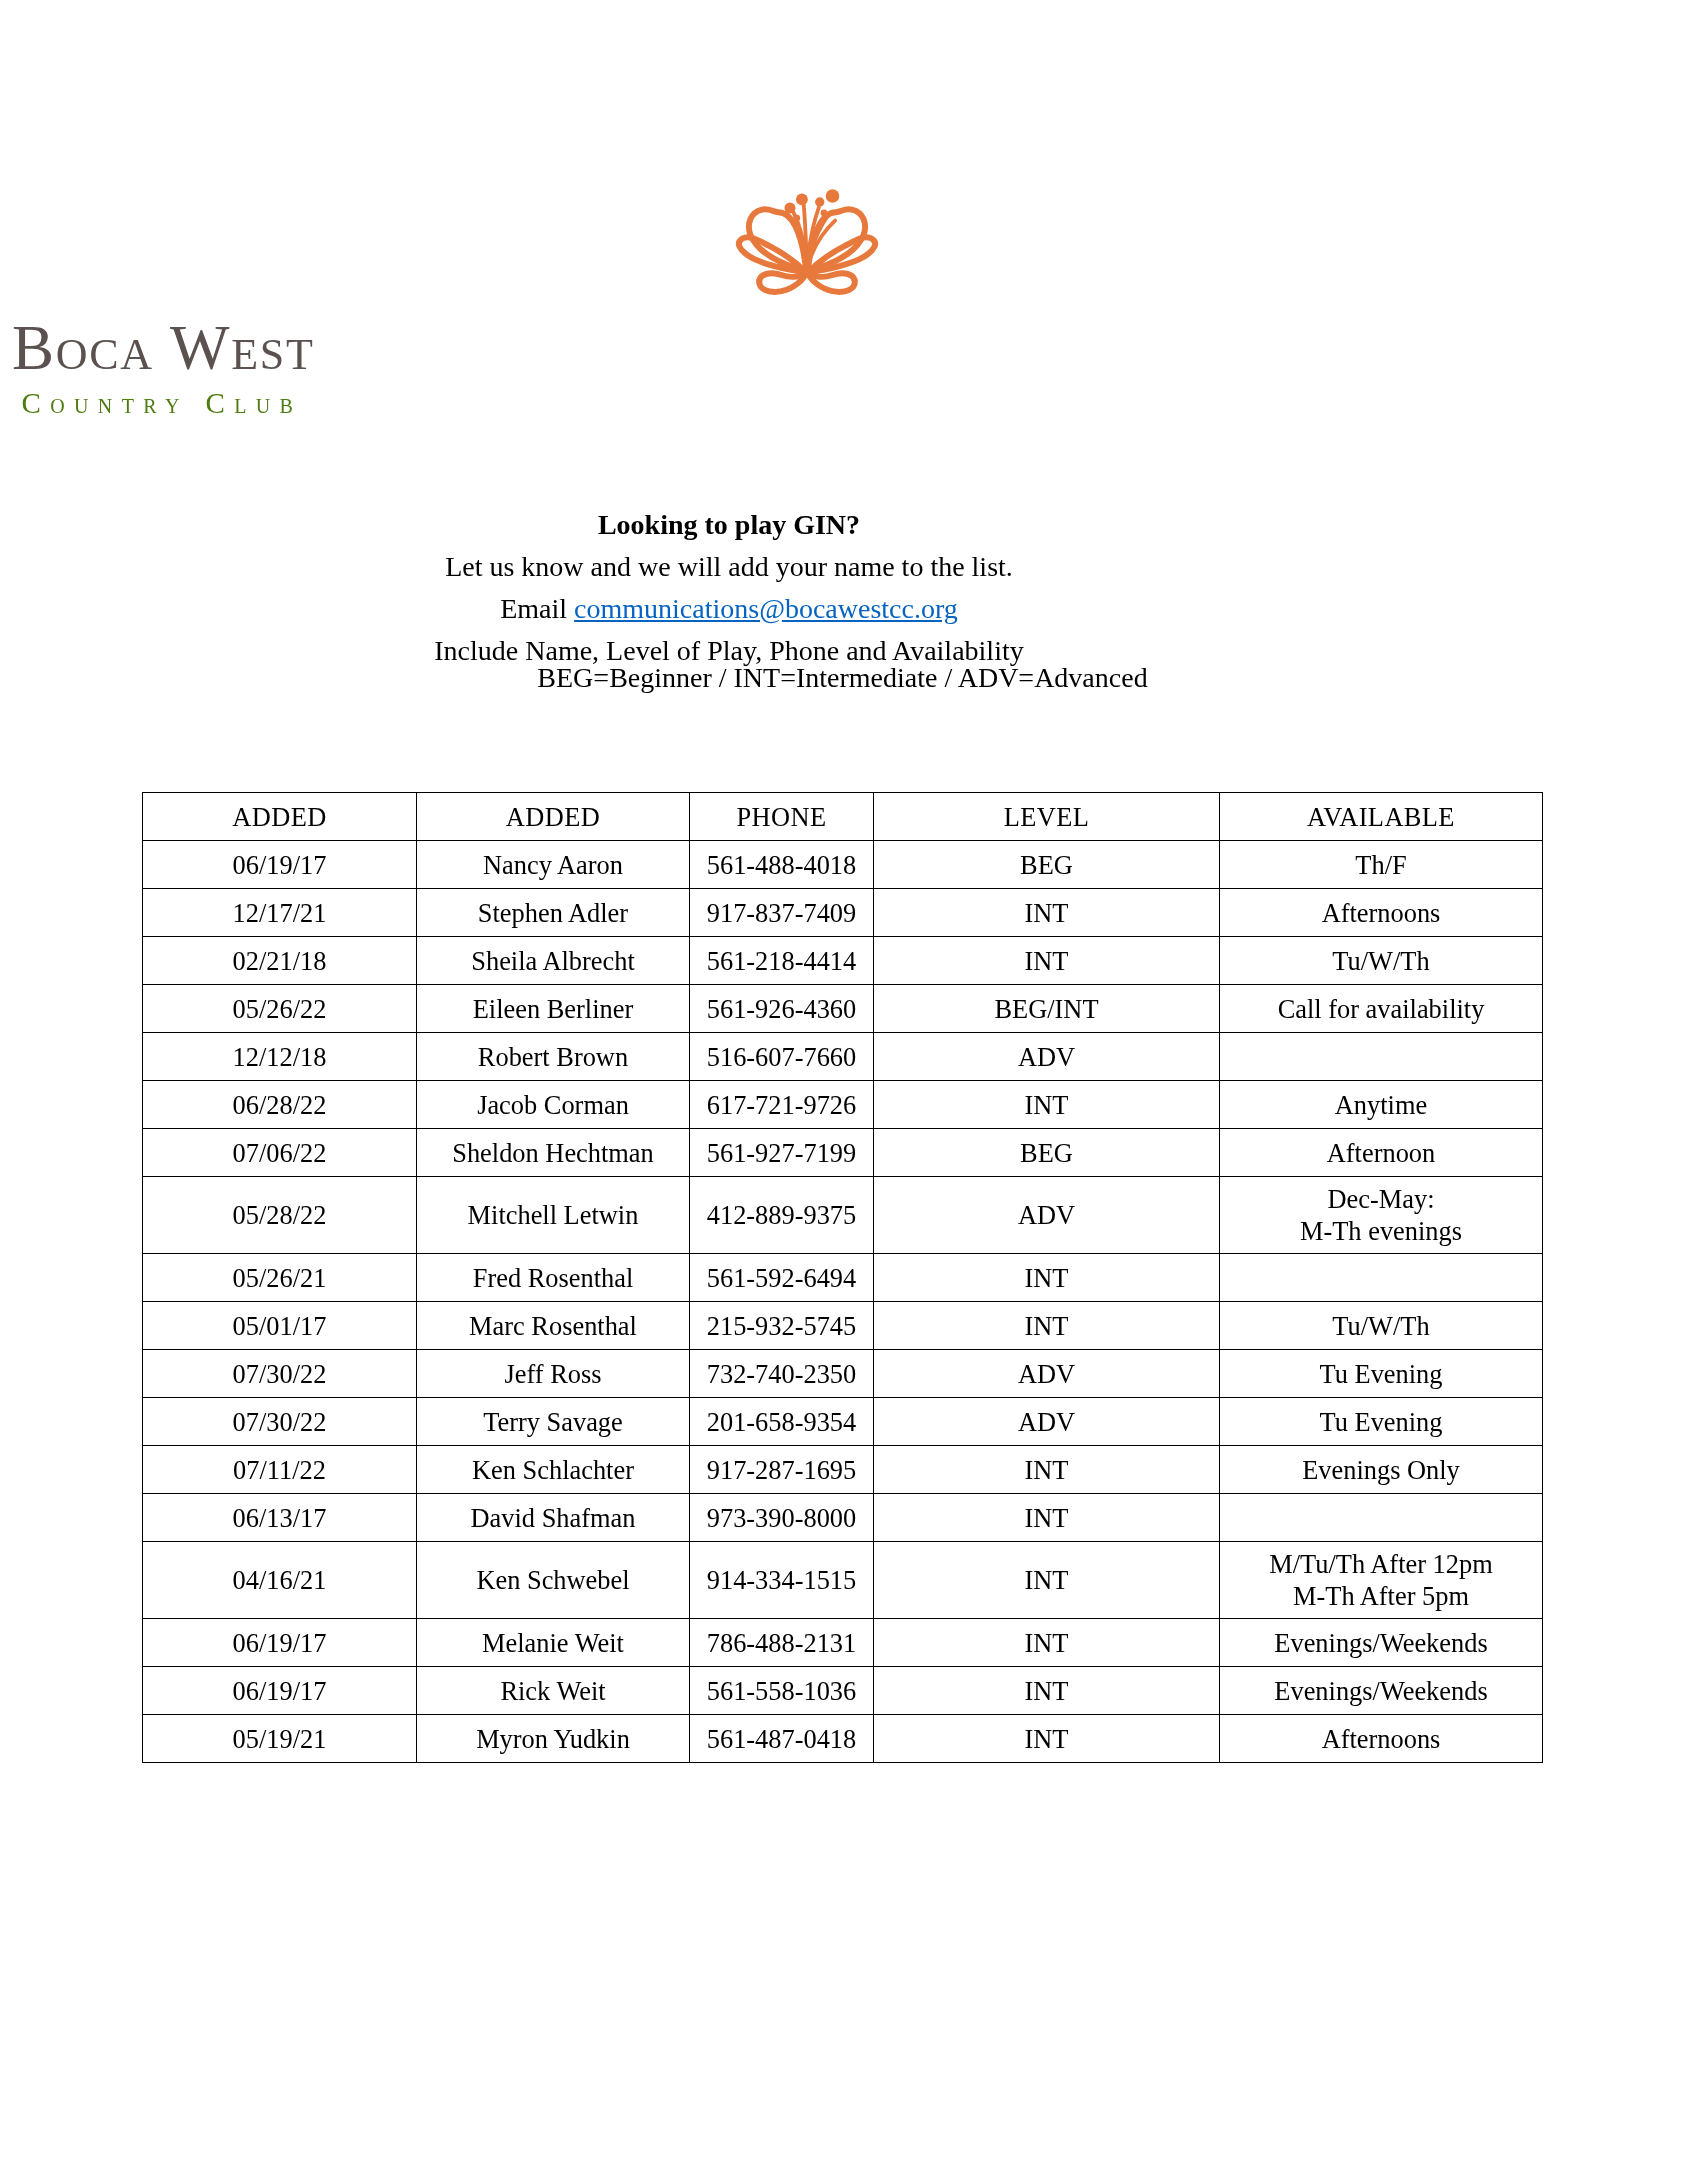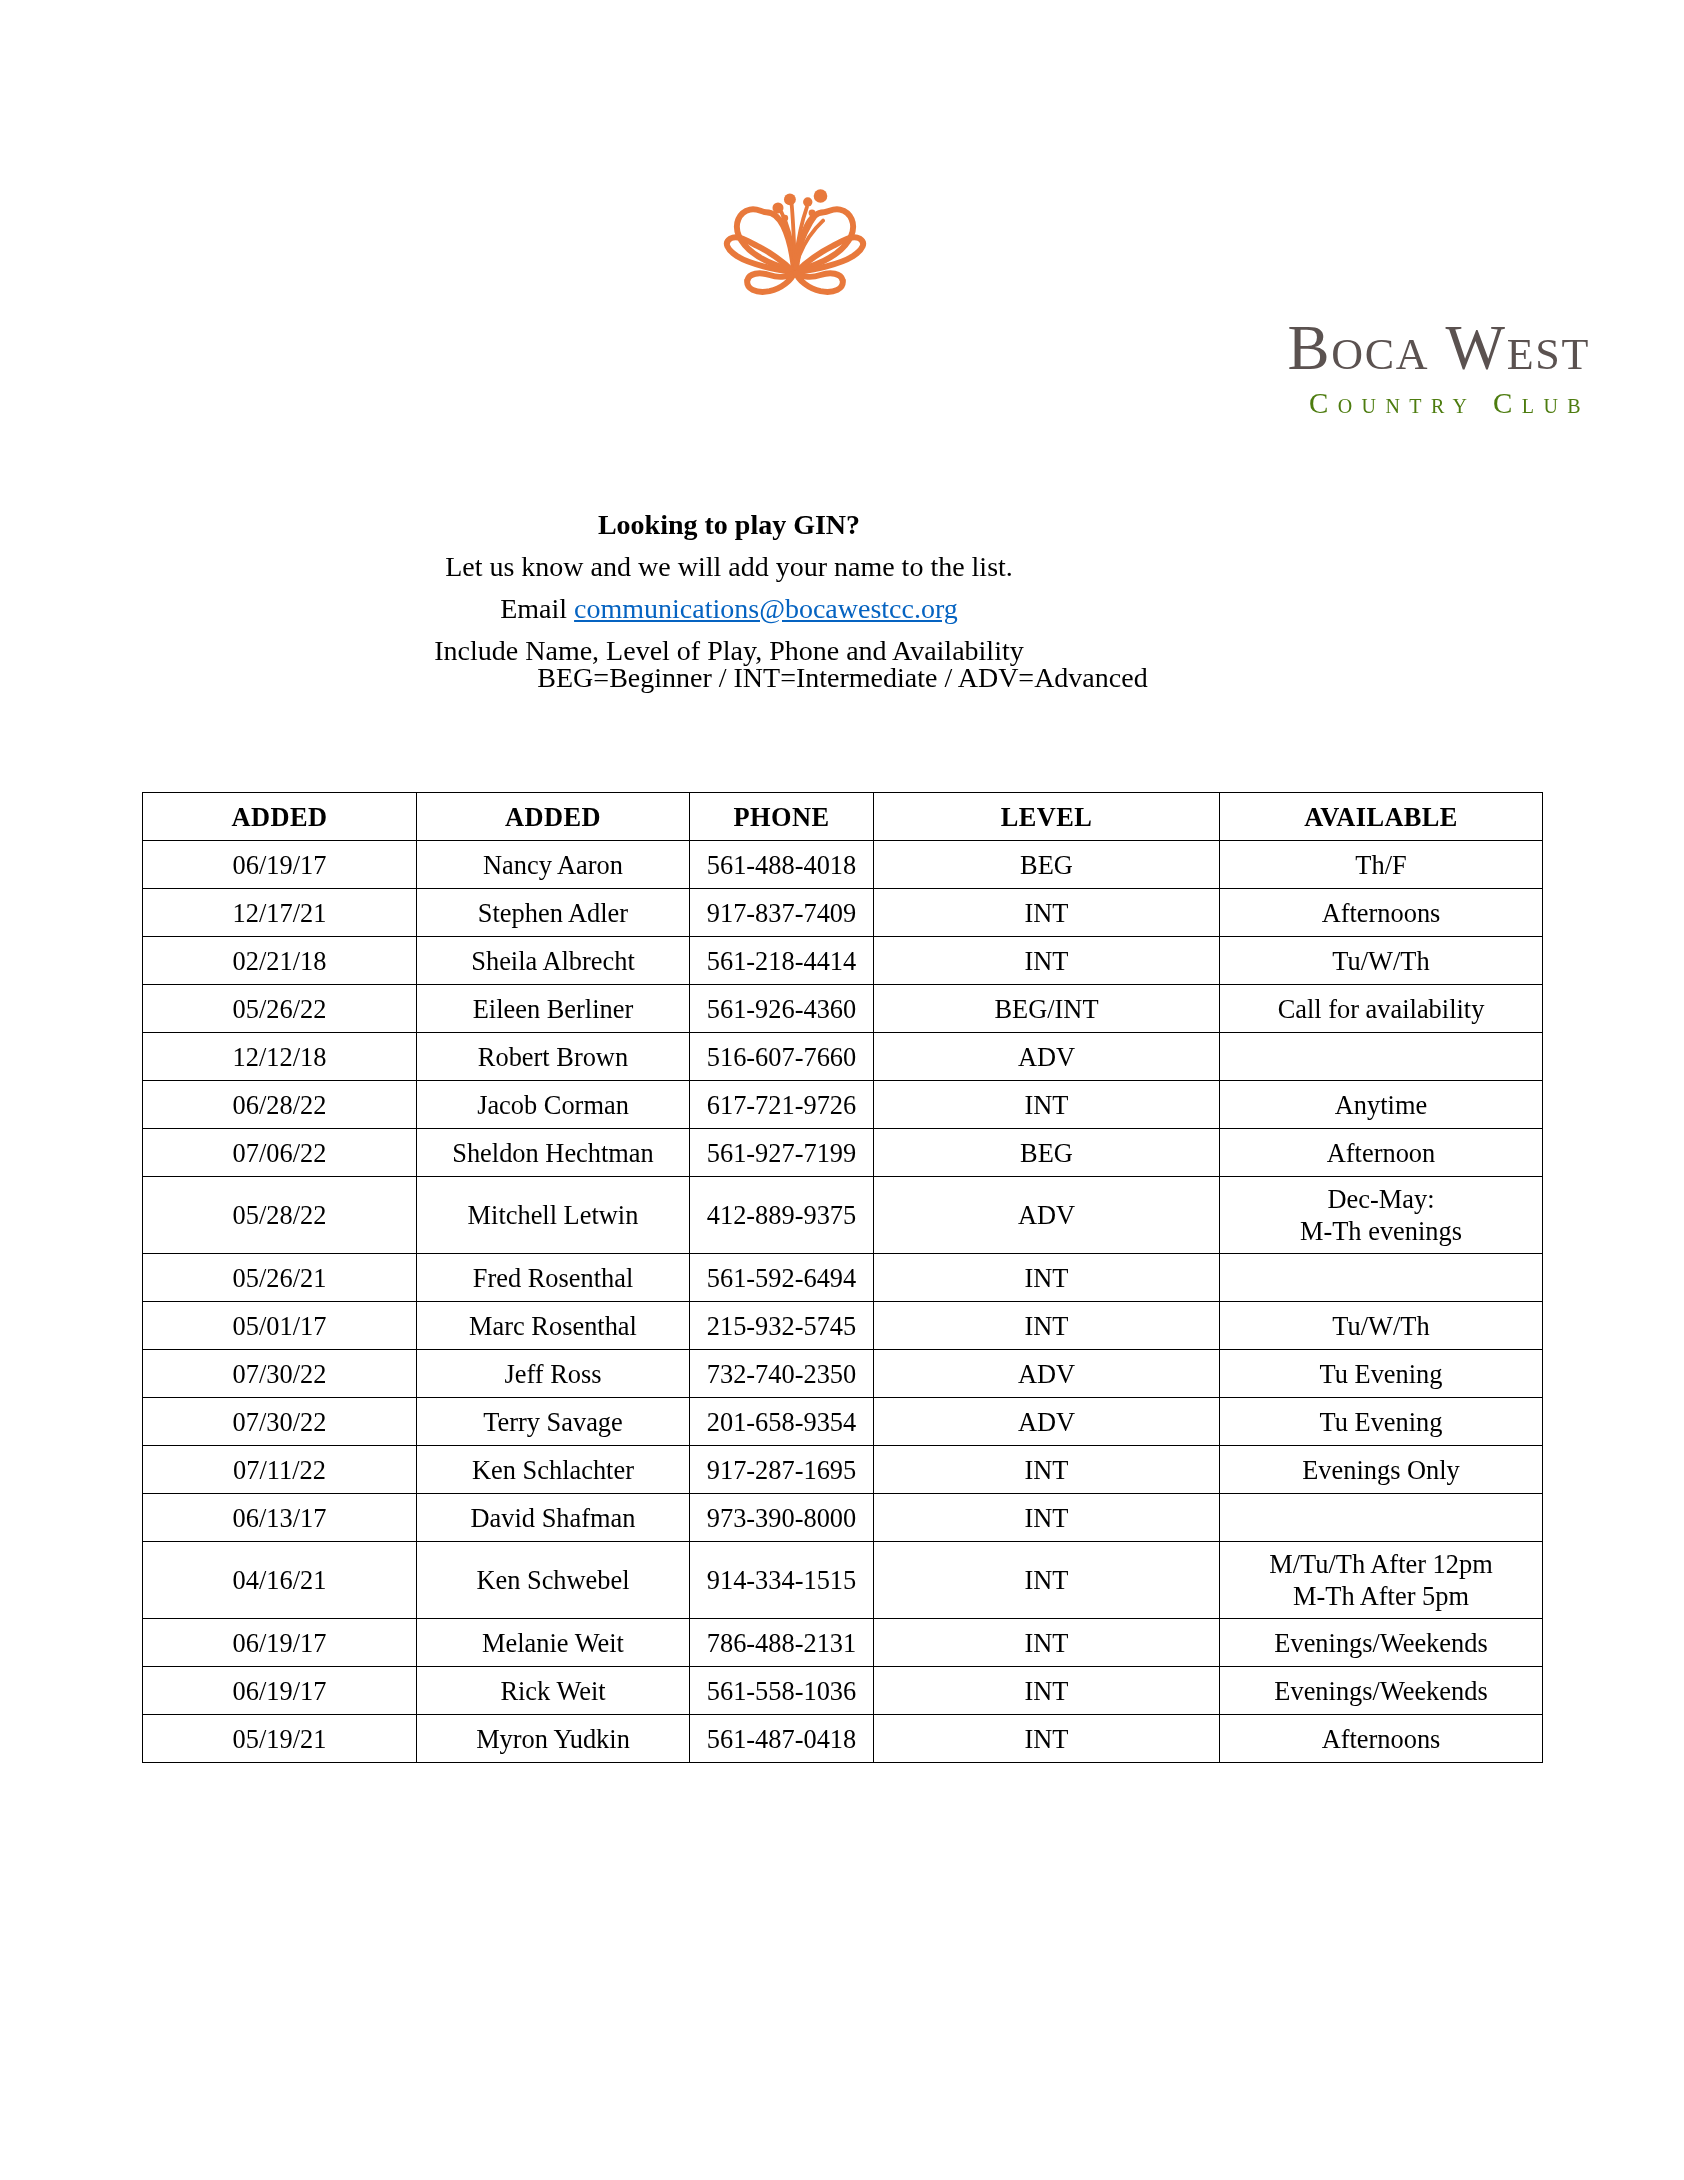--- a/index.html
+++ b/index.html
@@ -23,21 +23,22 @@
     height: 2181px;
     background: #ffffff;
   }
 
   
   .logo-block {
     position: absolute;
     top: 183px;
     left: 0;
     width: 1590px;
-    text-align: right;
+    text-align: left;
+    padding-left: 12px;
   }
   .logo-mark {
     display: block;
     margin: 0 auto;
     width: 170px;
     height: 128px;
   }
   .logo-wordmark {
     margin-top: 5.1px;
     font-family: "Liberation Serif", "DejaVu Serif", serif;
@@ -108,21 +109,21 @@
   table.roster td {
     border: 1.3px solid #000000;
     text-align: center;
     vertical-align: middle;
     padding: 6px 3.4px;
     height: 35px;
     line-height: 32px;
     font-weight: 400;
   }
   table.roster thead th {
-    font-weight: bold;
+    font-weight: normal;
     letter-spacing: 0.4px;
   }
   table.roster col.c-added     { width: 274px; }
   table.roster col.c-member    { width: 273px; }
   table.roster col.c-phone     { width: 184px; }
   table.roster col.c-level     { width: 346px; }
   table.roster col.c-available { width: 323px; }
 
   td.empty-cell { color: transparent; }
 </style>

